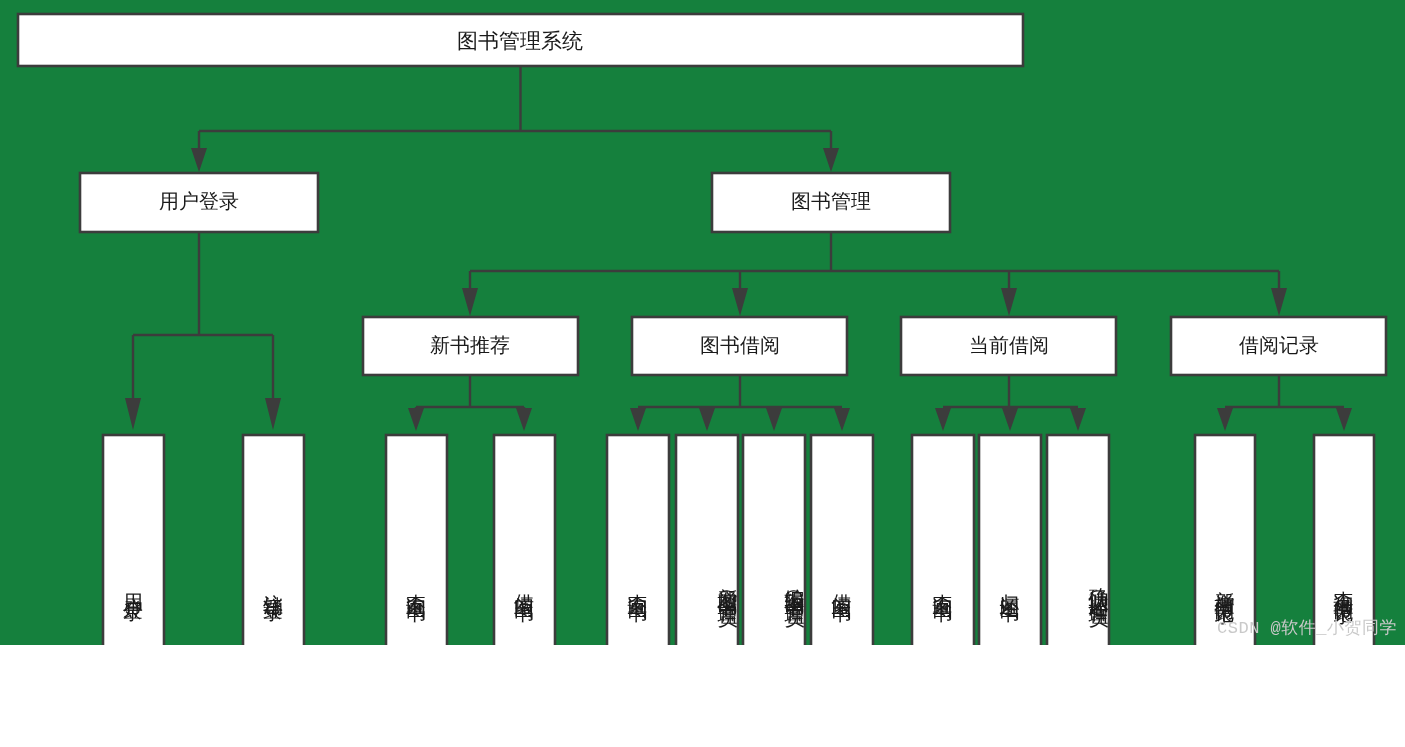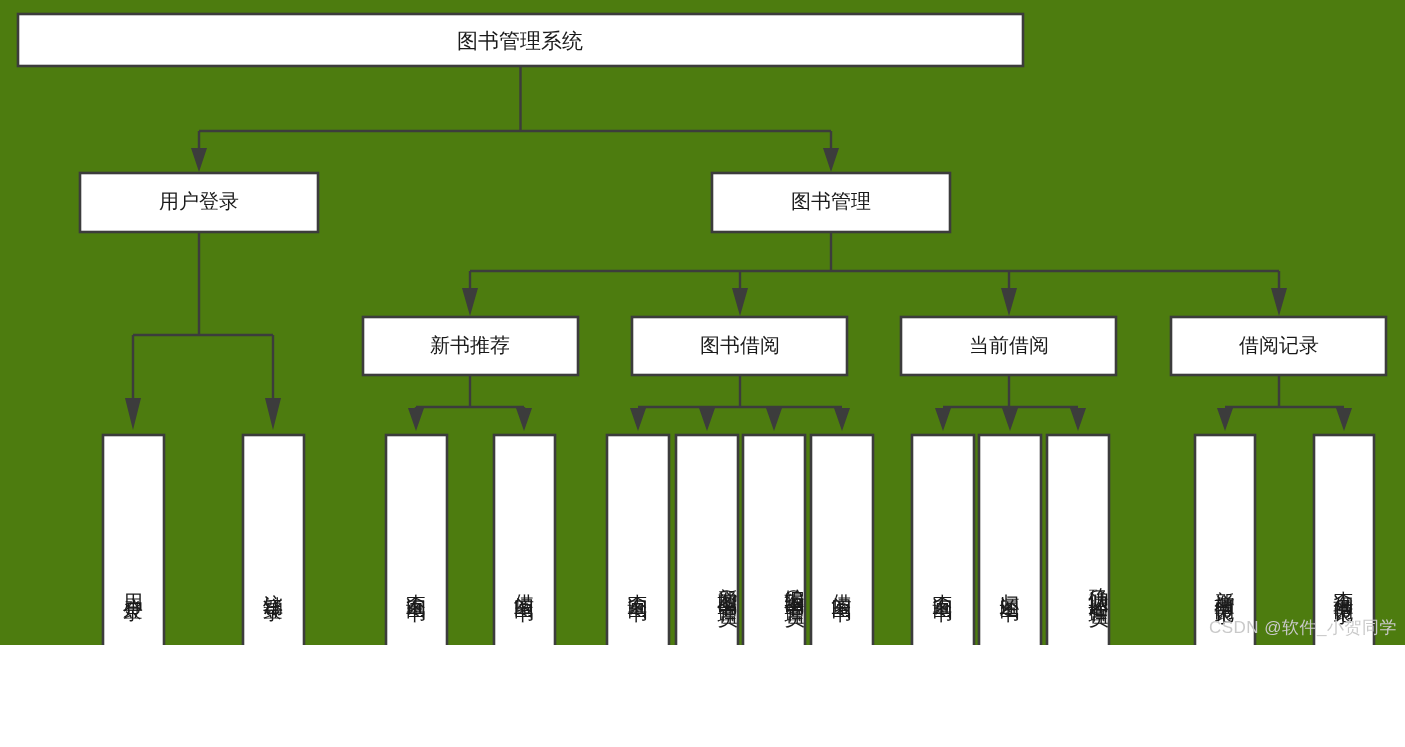--- a/index.html
+++ b/index.html
@@ -7,21 +7,21 @@
     padding: 0;
     background: #ffffff;
   }
   body {
     font-family: "Liberation Sans", "DejaVu Sans", sans-serif;
   }
   #stage {
     position: relative;
     width: 1405px;
     height: 645px;
-    background: #4d7c0f;
+    background: #15803d;
     overflow: hidden;
   }
   #diagram-svg {
     position: absolute;
     left: 0;
     top: 0;
     width: 1405px;
     height: 747px;
   }
   .node-rect {
@@ -59,21 +59,21 @@
     color: #1a1a1a;
     letter-spacing: 3px;
     white-space: nowrap;
     pointer-events: none;
     text-align: center;
   }
   .watermark {
     position: absolute;
     right: 8px;
     bottom: 6px;
-    font-family: Liberation Sans, sans-serif;
+    font-family: Liberation Mono, monospace;
     font-size: 17px;
     color: #c9c9c9;
     letter-spacing: 0.5px;
     user-select: none;
   }
 </style>
 </head>
 <body>
 
 <div id="stage">

